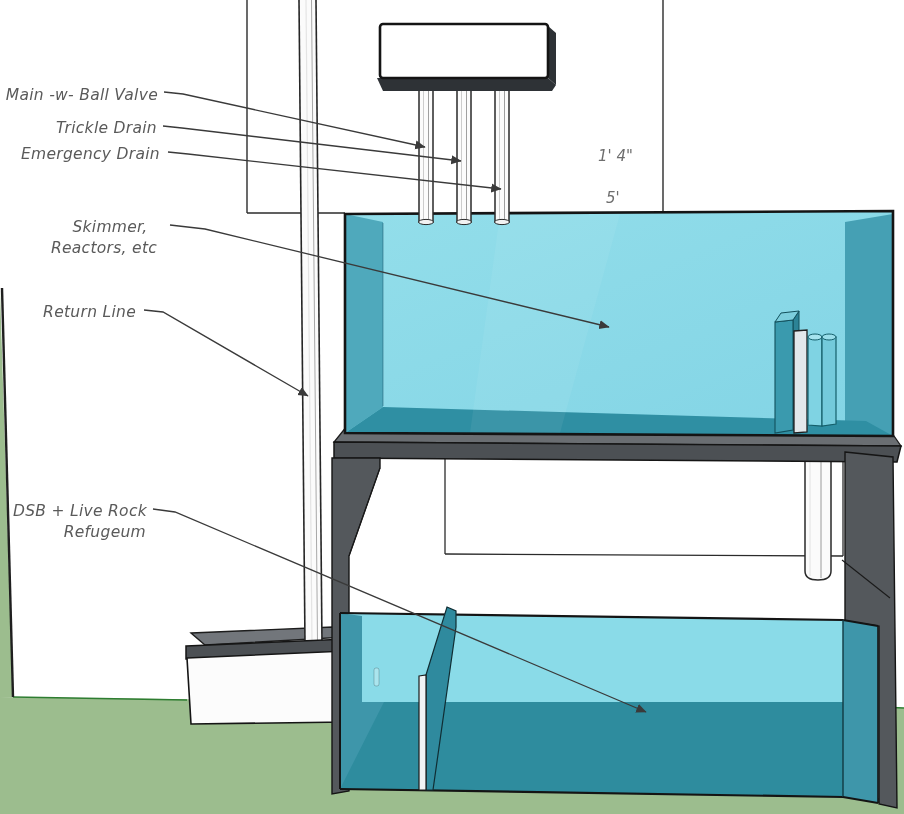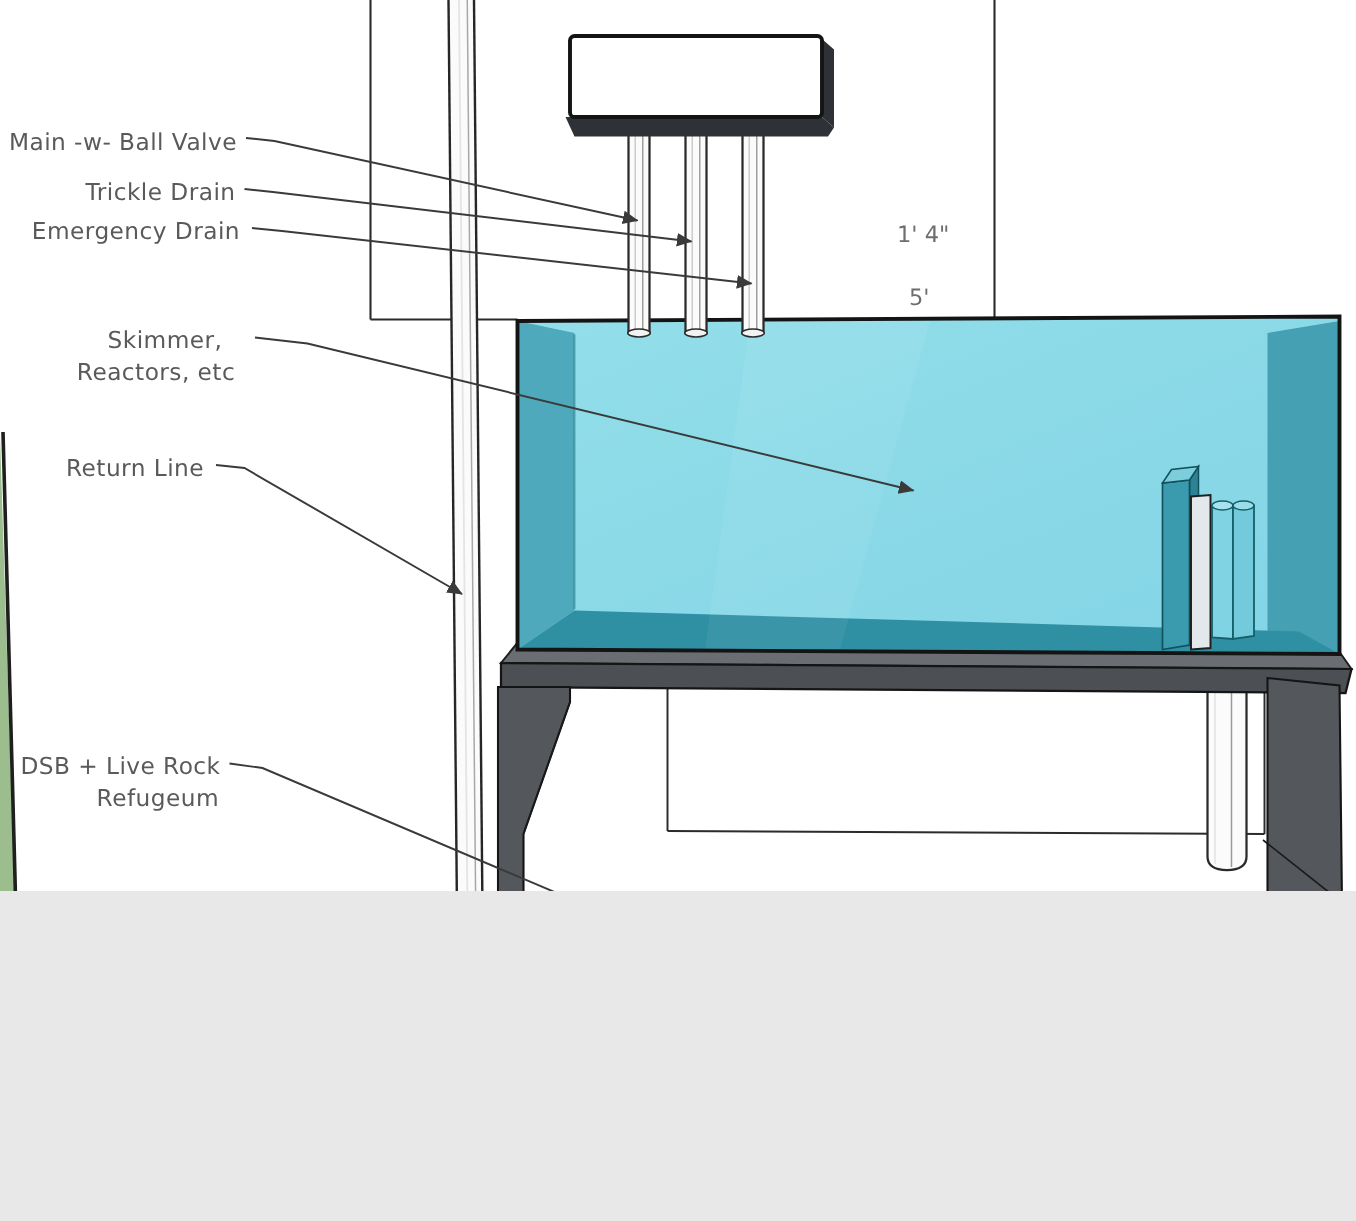--- a/index.html
+++ b/index.html
@@ -1,17 +1,17 @@
 <!DOCTYPE html>
 <html><head>
 <meta charset="utf-8">
 <style>
   html,body{margin:0;padding:0;background:#e8e8e8;}
-  .stage{position:relative;width:904px;height:594px;background:#ffffff;overflow:hidden;
-         font-family:"DejaVu Sans", "Liberation Sans", sans-serif;}
+  .stage{position:relative;width:904px;height:814px;background:#ffffff;overflow:hidden;
+         font-family:"DejaVu Sans", "Liberation Sans", sans-serif;font-style:italic;}
   svg{position:absolute;left:0;top:0;}
   text{font-family:"DejaVu Sans", "Liberation Sans", sans-serif;}
   .lbl{font-size:15.5px;letter-spacing:.3px;}
   .dim{font-size:15px;}
 </style>
 </head>
 <body>
 
 <div class="stage">
 <svg width="904" height="814" viewBox="0 0 904 814">

